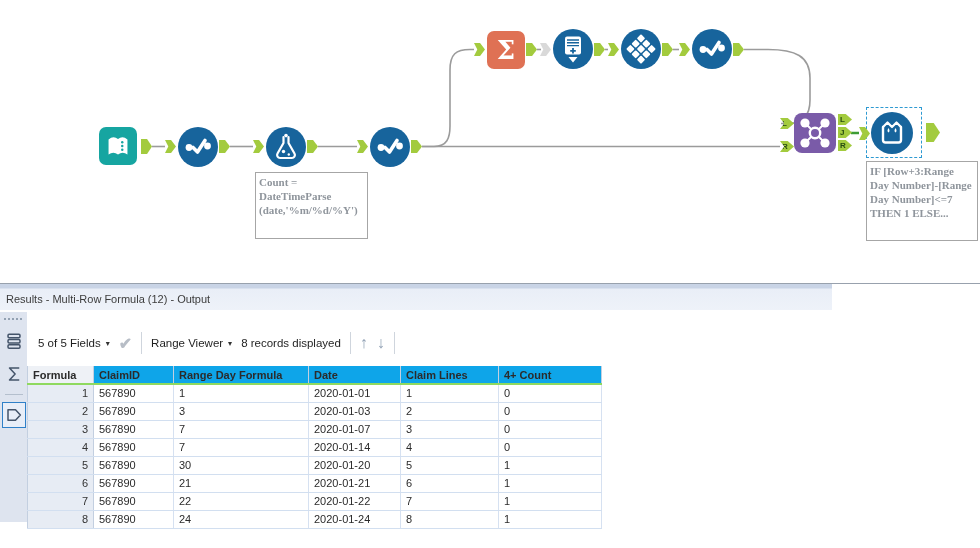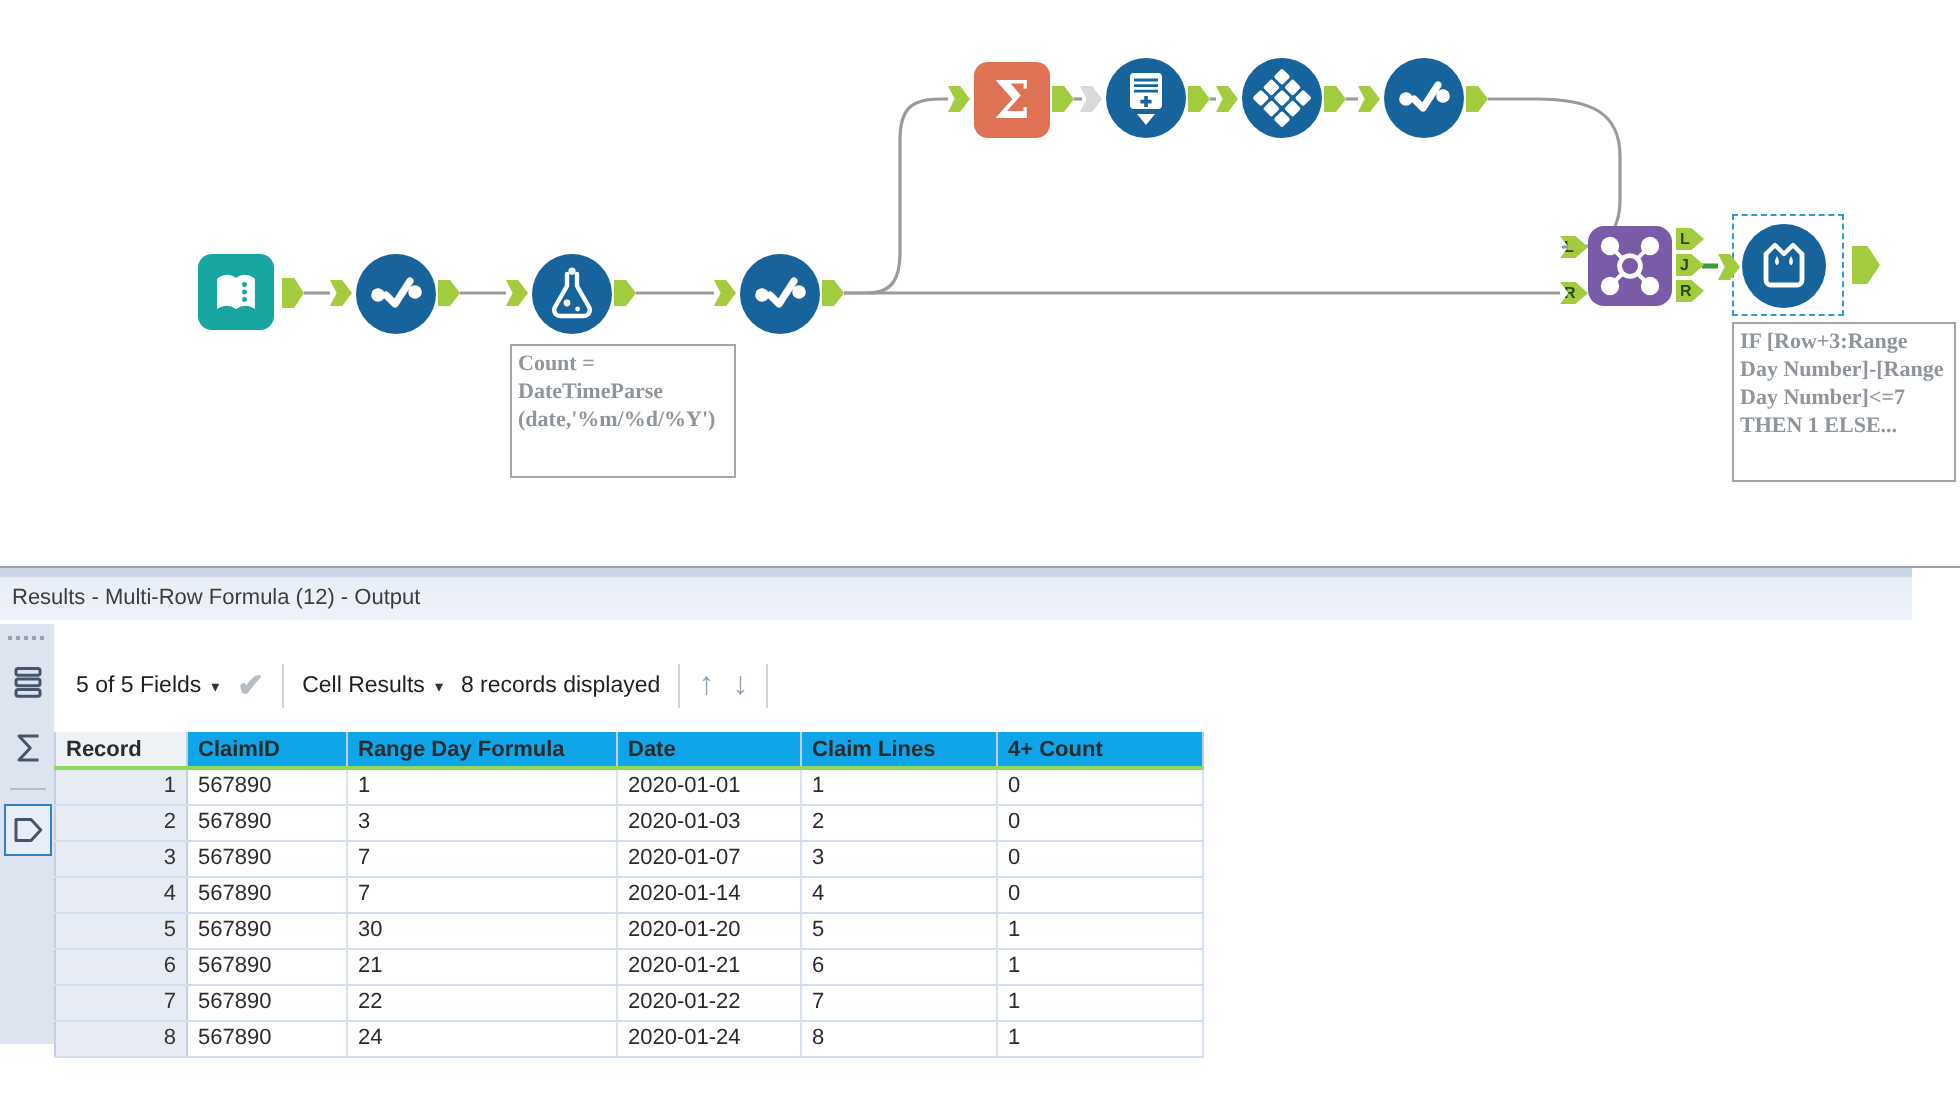--- a/index.html
+++ b/index.html
@@ -28,21 +28,21 @@
   .anchor.big { width:14px; height:19px; }
 
   .selbox { position:absolute; border:1px dashed #2e9ad2; background:transparent; }
 
   .note { position:absolute; background:#fff; border:1px solid #a6a6a6; color:#8f959c;
     font-size:11px; font-weight:bold; line-height:14px; padding:2px 3px;
     overflow-wrap:anywhere;font-family:Liberation Serif, serif; }
 
   
   .split-line { position:absolute; left:0; top:283px; width:980px; height:1px; background:#98a1ad; }
-  .res-header { position:absolute; left:0; top:284px; width:956px; height:26px;
+  .res-header { position:absolute; left:0; top:284px; width:832px; height:26px;
     background:linear-gradient(180deg,#c9d4e6 0,#c9d4e6 4px,#e9eef7 5px,#eef2f9 100%);
     color:#3c3c3c; font-size:11px; line-height:11px; padding:10px 0 0 6px; }
   .res-body { position:absolute; left:0; top:310px; width:980px; height:238px; background:#fff; }
 
   .strip { position:absolute; left:0; top:2px; width:27px; height:210px; background:#dee4ef;
     display:flex; flex-direction:column; align-items:center; }
   .strip .dots { width:20px; height:2px; margin-top:6px;
     background:repeating-linear-gradient(90deg,#93a1b2 0 2px,transparent 2px 4px); }
   .strip .sicon { width:22px; height:24px; margin-top:9px; display:flex; align-items:center; justify-content:center; }
   .strip .sep { width:18px; height:1px; background:#b4bfcd; margin-top:8px; }
@@ -257,42 +257,42 @@
     </div>
 
     <div class="toolbar">
       <div class="tb-btn">
         <span>5 of 5 Fields</span>
         <span class="caret">▾</span>
       </div>
       <span class="tb-check">✔</span>
       <div class="tb-sep"></div>
       <div class="tb-btn">
-        <span>Cell Results</span>
+        <span>Range Viewer</span>
         <span class="caret">▾</span>
       </div>
       <span>8 records displayed</span>
       <div class="tb-sep"></div>
       <span class="tb-arrow">↑</span>
       <span class="tb-arrow">↓</span>
       <div class="tb-sep"></div>
     </div>
 
     <table class="grid">
       <colgroup>
         <col style="width:66px">
           <col style="width:80px">
           <col style="width:135px">
         <col style="width:92px">
           <col style="width:98px">
           <col style="width:103px">
       </colgroup>
       <thead>
           <tr>
-            <th class="rec">Record</th>
+            <th class="rec">Formula</th>
             <th>ClaimID</th>
             <th>Range Day Formula</th>
             <th>Date</th>
             <th>Claim Lines</th>
             <th>4+ Count</th>
           </tr>
         </thead>
       <tbody>
           <tr>
             <td class="rec">1</td>

